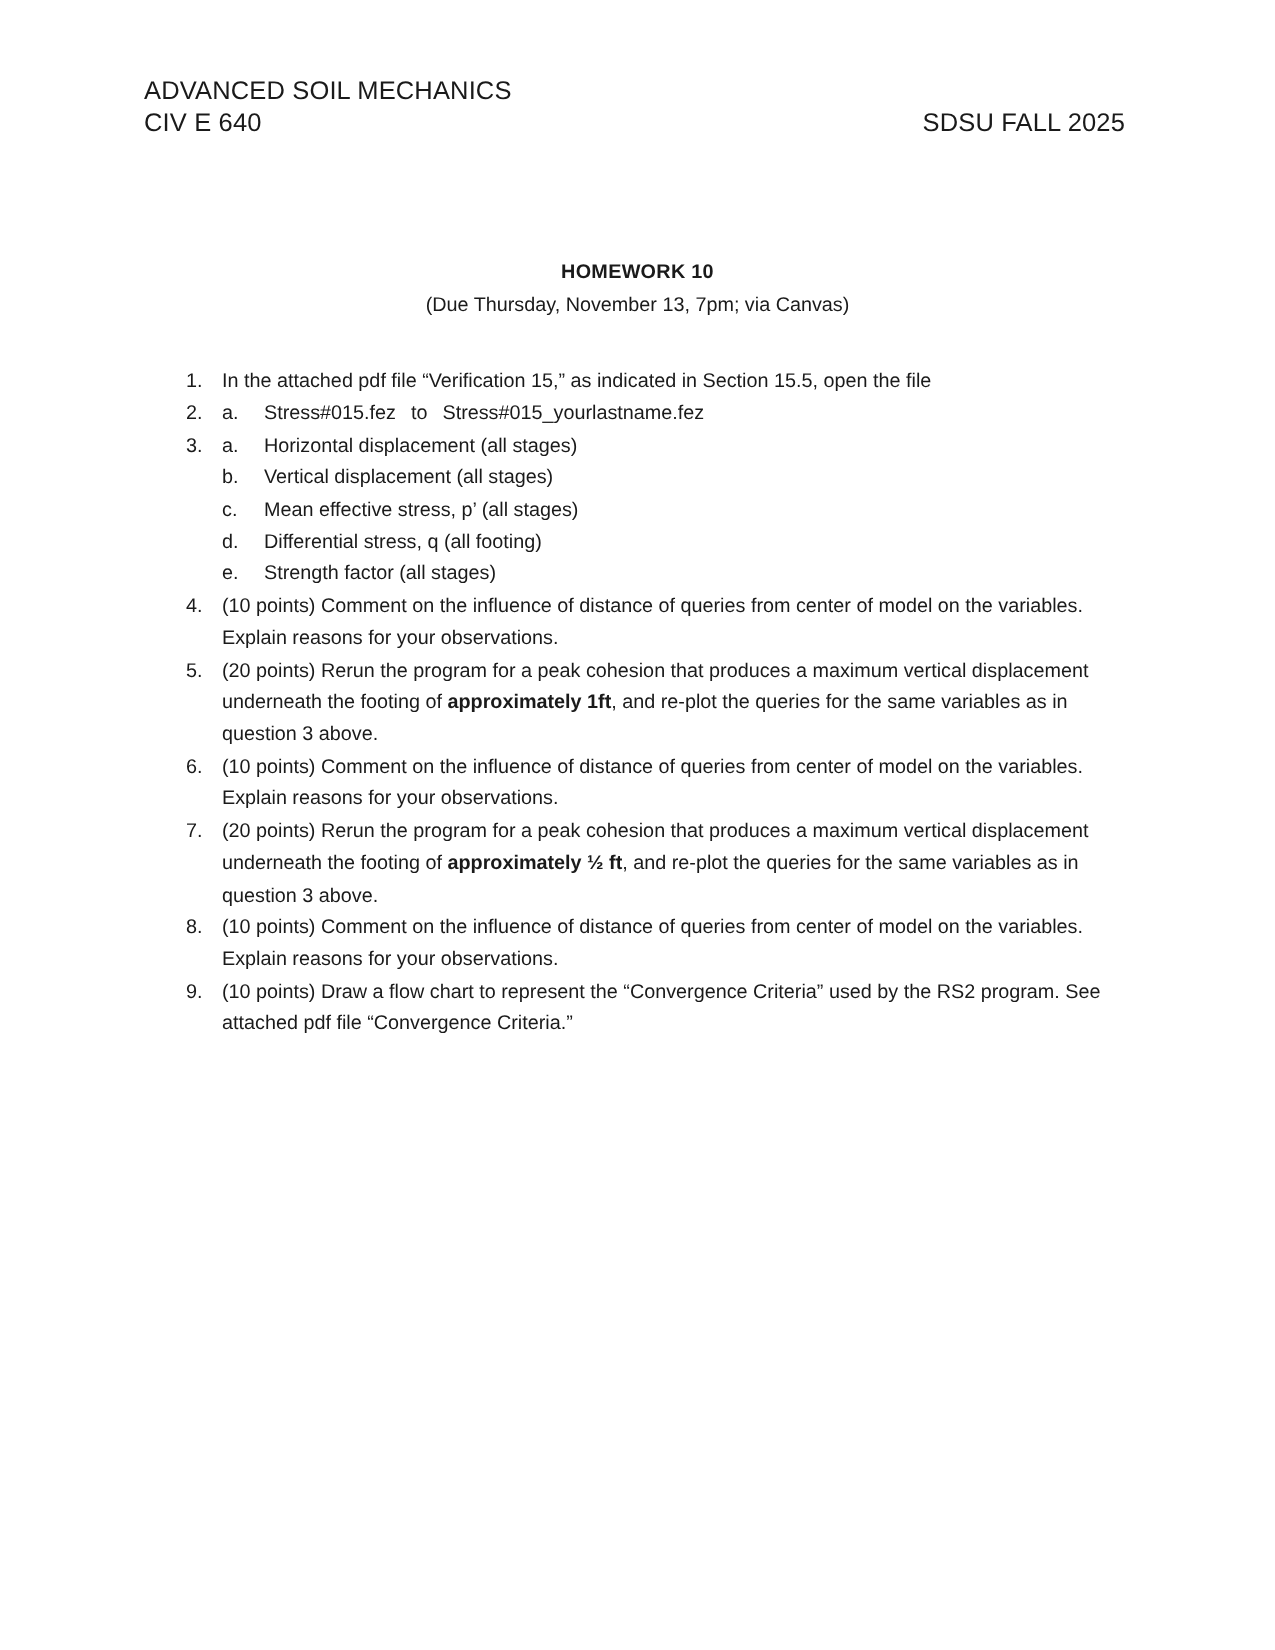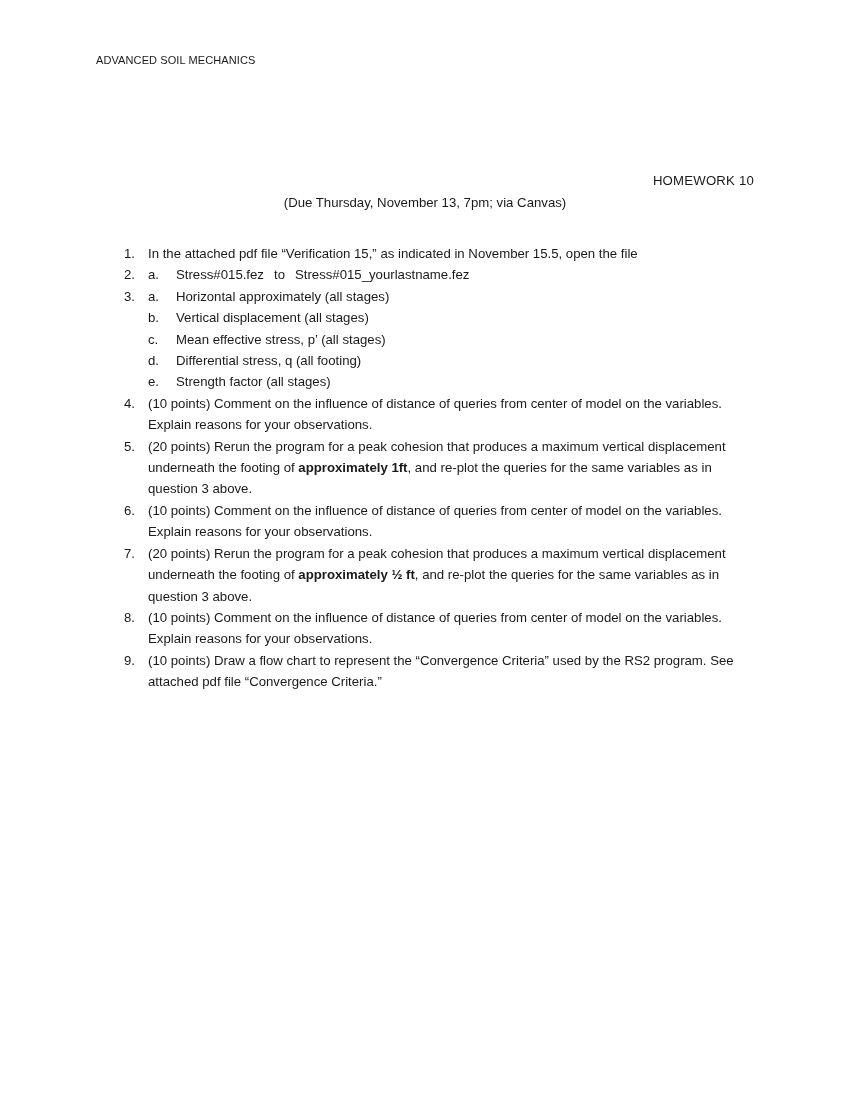--- a/index.html
+++ b/index.html
@@ -25,21 +25,21 @@
     background: #ffffff;
     overflow: hidden;
   }
 
   
   .doc-header {
     position: absolute;
     left: 96px;
     top: 50px;
     width: 654px;
-    font-size: 11px;
+    font-size: 17px;
     line-height: 21px;
     letter-spacing: 0.1px;
   }
   .doc-header .hdr-row {
     display: flex;
     justify-content: space-between;
     align-items: baseline;
     white-space: nowrap;
   }
   .doc-header .hdr-left { text-align: left; }
@@ -49,23 +49,22 @@
   .title-block {
     position: absolute;
     left: 96px;
     top: 170px;
     width: 658px;
     text-align: center;
     font-size: 13.2px;
     line-height: 22px;
   }
   .title-block .hw-title {
-    font-weight: normal;
+    font-weight: bold;
     letter-spacing: 0.2px;
-    text-align: right;
   }
   .title-block .hw-due {
     font-weight: normal;
   }
 
   
   .content {
     position: absolute;
     left: 96px;
     top: 243px;
@@ -121,51 +120,55 @@
 </style>
 </head>
 <body>
 
 <div class="page">
 
   <div class="doc-header">
     <div class="hdr-row">
       <span class="hdr-left">ADVANCED SOIL MECHANICS</span>
     </div>
+    <div class="hdr-row">
+      <span class="hdr-left">CIV E 640</span>
+      <span class="hdr-right">SDSU FALL 2025</span>
+    </div>
   </div>
 
   <div class="title-block">
     <div class="hw-title">HOMEWORK 10</div>
     <div class="hw-due">(Due Thursday, November 13, 7pm; via Canvas)</div>
   </div>
 
   <div class="content">
     <ol class="main-list">
 
       <li>
         <span class="marker">1.</span>
-        <span class="item-text">In the attached pdf file “Verification 15,” as indicated in November 15.5, open the file</span>
+        <span class="item-text">In the attached pdf file “Verification 15,” as indicated in Section 15.5, open the file</span>
       </li>
 
       <li>
         <span class="marker">2.</span>
         <ol class="sub-list sub-files">
           <li>
             <span class="marker">a.</span>
             <span>Stress#015.fez</span><span class="fname-gap"></span><span>to</span><span class="fname-gap"></span><span>Stress#015_yourlastname.fez</span>
           </li>
         </ol>
       </li>
 
       <li>
         <span class="marker">3.</span>
         <ol class="sub-list sub-vars">
           <li>
             <span class="marker">a.</span>
-            <span>Horizontal approximately (all stages)</span>
+            <span>Horizontal displacement (all stages)</span>
           </li>
           <li>
             <span class="marker">b.</span>
             <span>Vertical displacement (all stages)</span>
           </li>
           <li>
             <span class="marker">c.</span>
             <span>Mean effective stress, p’ (all stages)</span>
           </li>
           <li>

